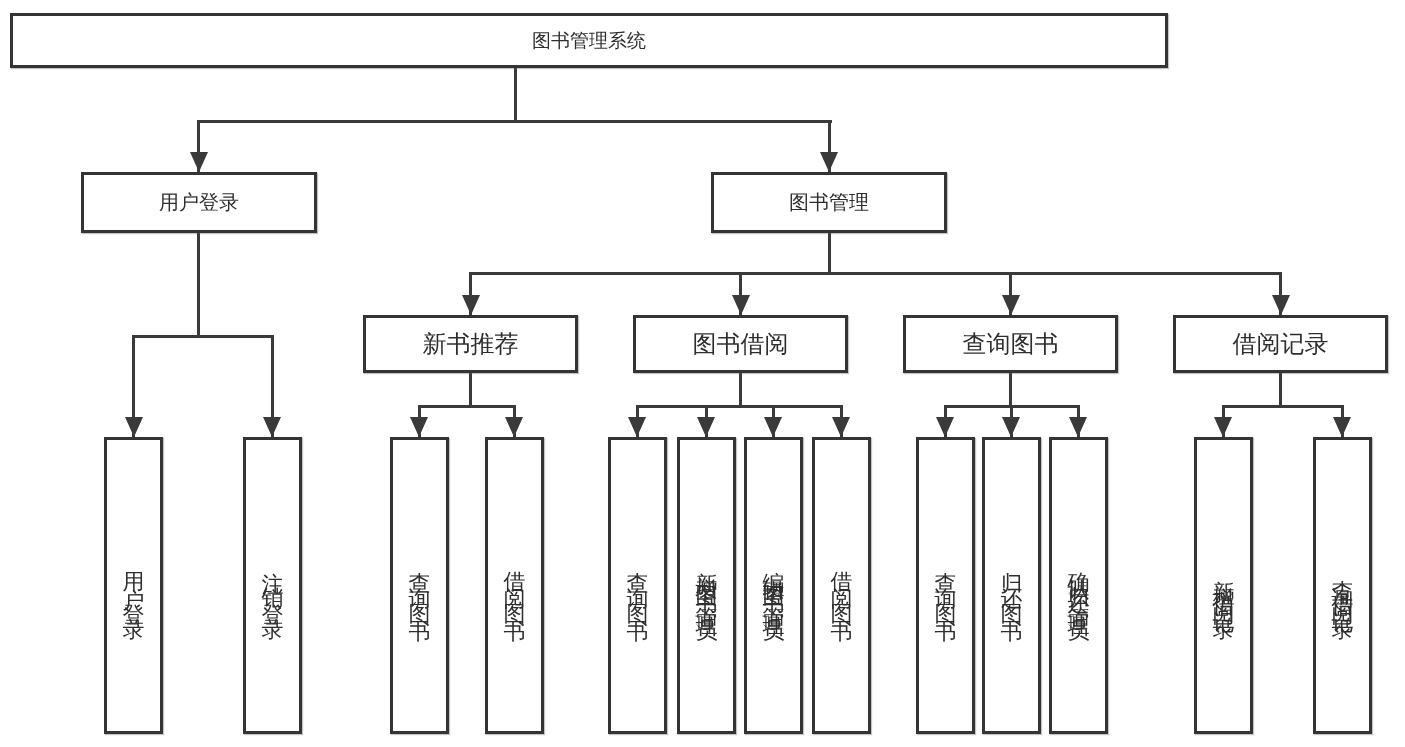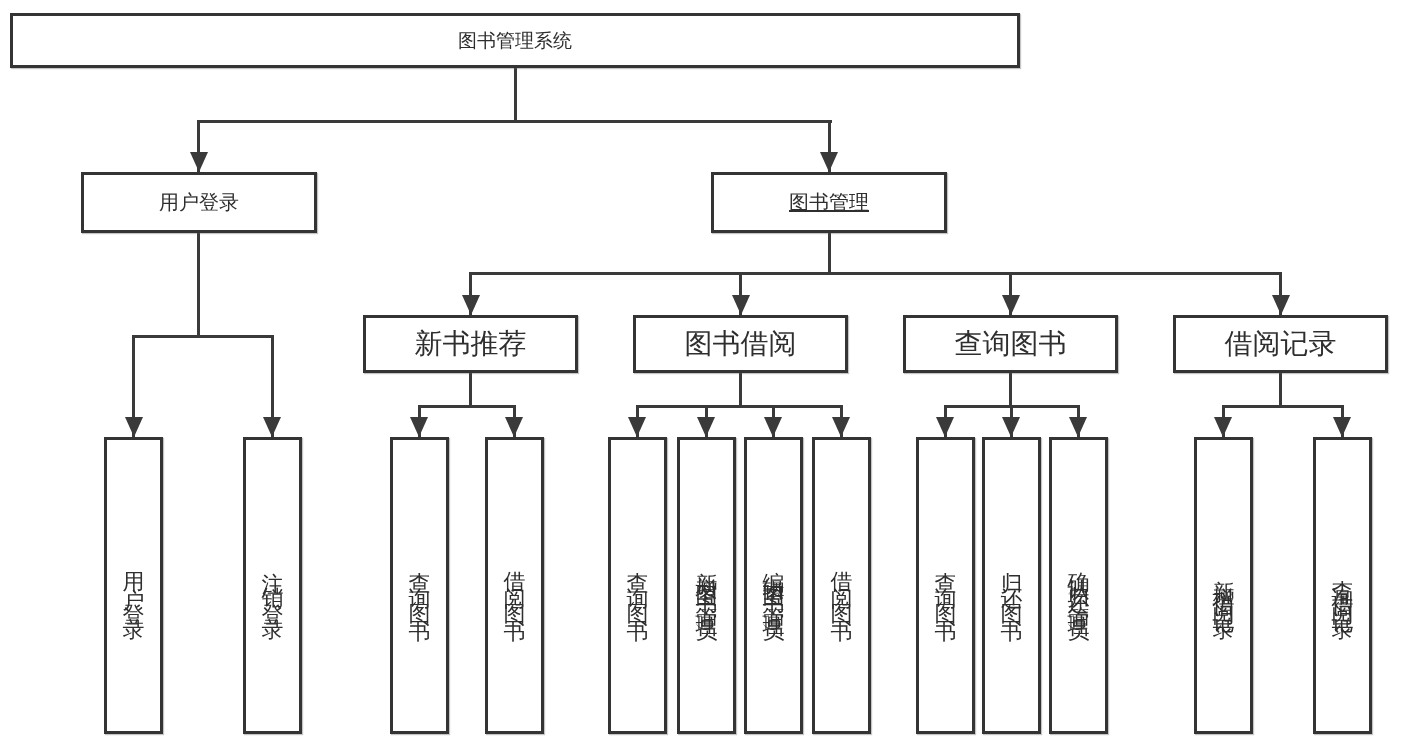--- a/index.html
+++ b/index.html
@@ -6,23 +6,23 @@
   #canvas{
     position:relative;width:1405px;height:747px;background:#ffffff;overflow:hidden;
     font-family:"Liberation Sans","DejaVu Sans",sans-serif;color:#2e2e2e;
   }
   .box{
     position:absolute;background:#ffffff;border:3px solid #343434;
     box-sizing:border-box;display:flex;align-items:center;justify-content:center;
     box-shadow:1px 1px 1px rgba(90,90,90,0.35);
     z-index:3;
   }
-  .box.root{left:10px;top:13px;width:1010px;height:55px;font-size:19px;}
+  .box.root{left:10px;top:13px;width:1158px;height:55px;font-size:19px;}
   .box.lvl2{top:172px;width:236px;height:61px;font-size:20px;}
-  .box.lvl3{top:315px;width:215px;height:58px;font-size:28px;}
+  .box.lvl3{top:315px;width:215px;height:58px;font-size:24px;}
   .box.leaf{
     top:437px;width:59px;height:297px;font-size:22px;
     writing-mode:vertical-rl;text-orientation:mixed;
   }
   .sp4{letter-spacing:16px;}
   .sp6{letter-spacing:8px;}
   .sp9{letter-spacing:7px;}
   .vl,.hl{position:absolute;background:#3a3a3a;z-index:1;}
   .vl{width:3px;}
   .hl{height:3px;}
@@ -98,21 +98,21 @@
   <div class="ar" style="left:1069px;top:417px;"></div>
 
   <div class="vl" style="left:1222px;top:405px;height:32px;"></div>
   <div class="vl" style="left:1341px;top:405px;height:32px;"></div>
   <div class="ar" style="left:1214px;top:417px;"></div>
   <div class="ar" style="left:1333px;top:417px;"></div>
 
   <div class="box root">图书管理系统</div>
 
   <div class="box lvl2" style="left:81px;">用户登录</div>
-  <div class="box lvl2" style="left:711px;text-decoration:underline;">图书管理</div>
+  <div class="box lvl2" style="left:711px;">图书管理</div>
 
   <div class="box lvl3" style="left:363px;">新书推荐</div>
   <div class="box lvl3" style="left:633px;font-family:Liberation Mono, monospace;">图书借阅</div>
   <div class="box lvl3" style="left:903px;">查询图书</div>
   <div class="box lvl3" style="left:1173px;">借阅记录</div>
 
   <div class="box leaf sp4" style="left:104px;">用户登录</div>
   <div class="box leaf sp4" style="left:243px;">注销登录</div>
 
   <div class="box leaf sp4" style="left:390px;">查询图书</div>

